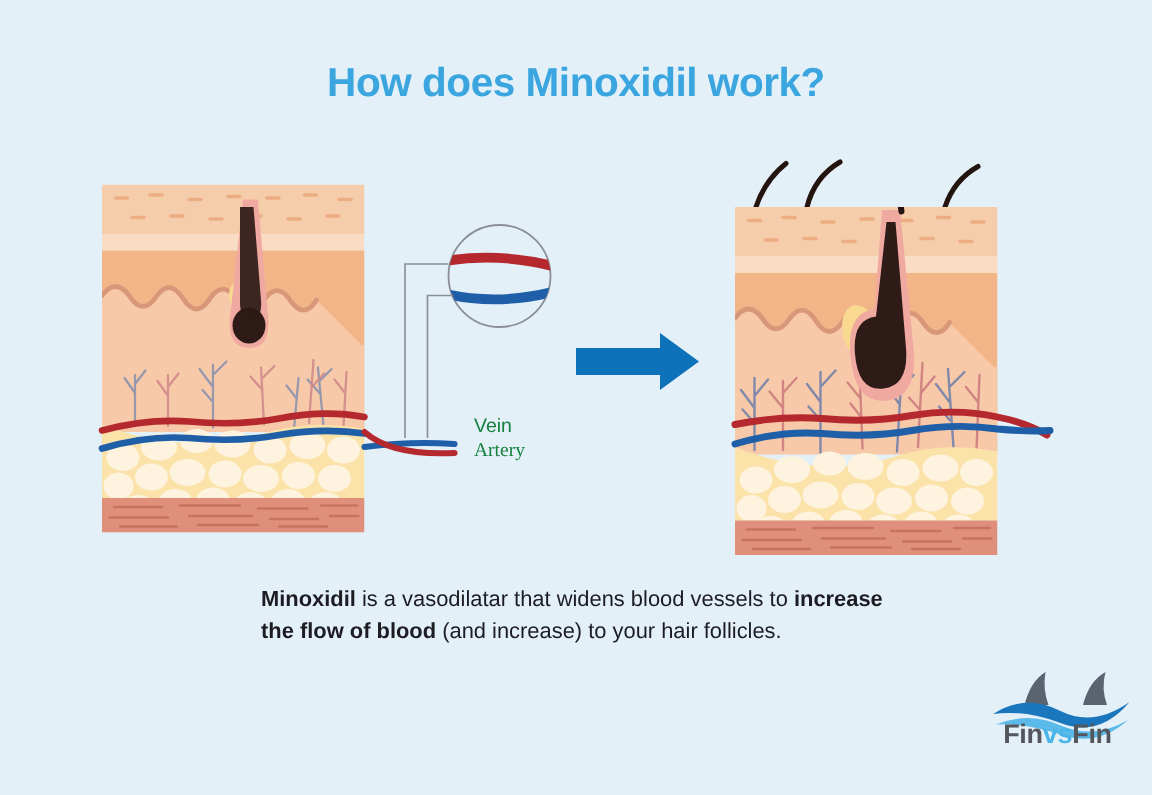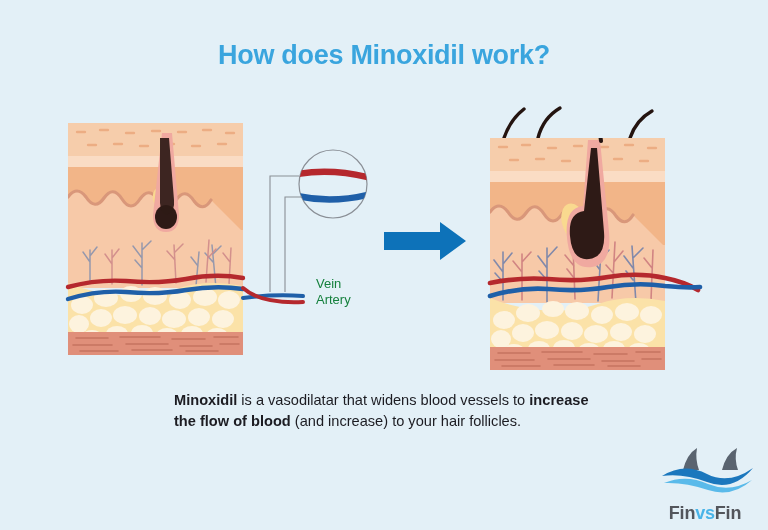--- a/index.html
+++ b/index.html
@@ -16,24 +16,24 @@
   }
   .body-text{
     position:absolute;left:174px;top:390px;width:430px;
     font-size:14.6px;line-height:21px;color:#1c1c22;
   }
   .body-text b{font-weight:bold;text-align:center;}
   .label{
     position:absolute;font-size:13px;color:#15803d;
   }
   #lbl-vein{left:316px;top:276px;}
-  #lbl-artery{left:316px;top:292px;}
+  #lbl-artery{left:316px;top:292px;font-family:Liberation Serif, serif;}
   .logo-text{
     position:absolute;left:655px;top:479px;width:100px;text-align:center;
-    font-size:18px;font-weight:bold;color:#53565c;letter-spacing:-0.2px;margin-top:24px;
+    font-size:18px;font-weight:bold;color:#53565c;letter-spacing:-0.2px;
   }
   .logo-text .vs{color:#4ab4e8;}
   svg{display:block;}
 </style>
 </head>
 <body>
 
 <div id="stage">
 
   <div class="title">How does Minoxidil work?</div>

